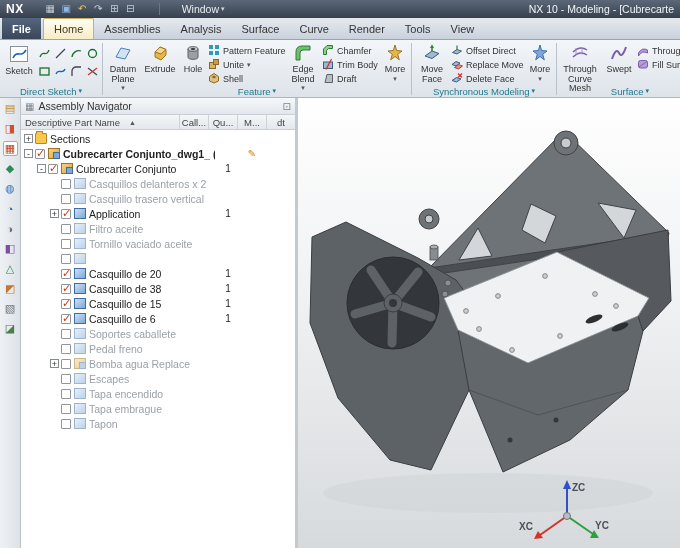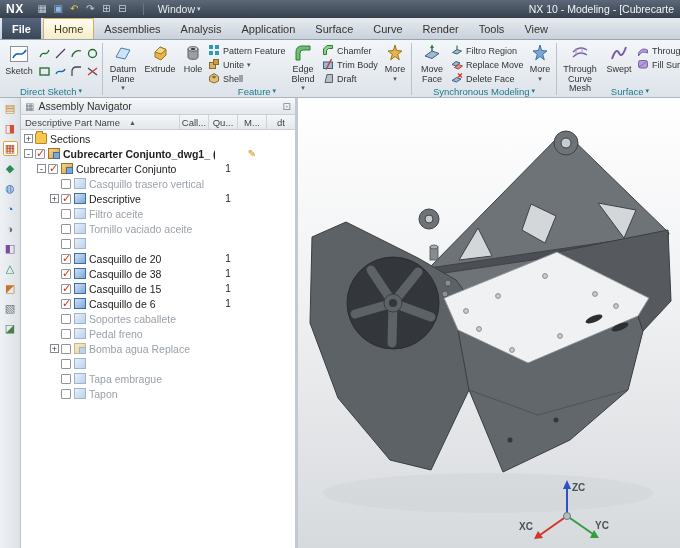--- a/index.html
+++ b/index.html
@@ -1,20 +1,20 @@
 <!DOCTYPE html>
 <html><head>
 <meta charset="utf-8">
 <style>
 *{box-sizing:border-box;margin:0;padding:0}
 html,body{width:680px;height:548px;overflow:hidden}
 body{font-family:"Liberation Sans","DejaVu Sans",sans-serif;font-size:11px;color:#222;background:#dfe3e8}
 
 
-.titlebar{height:18px;background:linear-gradient(#5c6878,#36404d);display:flex;align-items:center;padding:0 6px;gap:12px;color:#fff}
+.titlebar{height:18px;background:linear-gradient(#5c6878,#36404d);display:flex;align-items:center;padding:0 6px;gap:20px;color:#fff}
 .nx-logo{font-weight:bold;font-size:12px;letter-spacing:.5px}
 .quick{display:flex;align-items:center;gap:3px}
 .tb-ic{font-size:10px;line-height:12px;width:13px;text-align:center;cursor:default}
 .tb-sep{width:1px;height:12px;background:#6b7685;margin:0 2px}
 .win-menu{font-size:10.5px;color:#e8ecf2;display:flex;align-items:center;gap:2px;cursor:default}
 .title-text{margin-left:auto;font-size:10.5px;color:#f2f5f9;white-space:nowrap;overflow:hidden}
 .car{font-size:7px;color:#555}
 
 
 .tabbar{height:22px;background:linear-gradient(#e6eaef,#c9d1db);display:flex;align-items:stretch;border-bottom:1px solid #9aa5b1;padding-left:2px}
@@ -96,21 +96,20 @@
     <span class="car" style="color:#cfd6df">▾</span>
   </span>
   <span class="title-text">NX 10 - Modeling - [Cubrecarte</span>
 </div>
 
 <div class="tabbar">
     <div class="tab file">File</div>
     <div class="tab active">Home</div>
     <div class="tab">Assemblies</div>
     <div class="tab">Analysis</div>
-    <div class="tab">Application</div>
     <div class="tab">Surface</div>
     <div class="tab">Curve</div>
     <div class="tab">Render</div>
     <div class="tab">Tools</div>
     <div class="tab">View</div>
   </div>
 
 <div class="ribbon">
 
   <div class="rgroup">
@@ -277,21 +276,21 @@
               <path d="M10,1.5 L8,5 H12 Z" fill="#2e7d32"></path>
             </svg></span>
         <span class="blabel">Move Face</span>
       </div>
       <div class="stack" style="width:74px">
         <div class="smallbtn">
           <span><svg width="12" height="12" viewBox="0 0 12 12">
                 <path d="M1.5,8.5 L6,5.5 L10.5,7 L6,10 Z" fill="#9fb9d0" stroke="#3e5e7e"></path>
                 <line x1="6" y1="5.5" x2="6" y2="1.5" stroke="#2e7d32" stroke-width="1.2"></line>
               </svg></span>
-          <span>Filtro Region</span>
+          <span>Offset Direct</span>
         </div>
         <div class="smallbtn">
           <span><svg width="12" height="12" viewBox="0 0 12 12">
                 <path d="M1,6.5 L5,3.5 L9,5 L5,8 Z" fill="#9fb9d0" stroke="#3e5e7e"></path>
                 <path d="M3.5,9.5 L7.5,6.5 L11.5,8 L7.5,11 Z" fill="#e0908a" stroke="#a0443e"></path>
               </svg></span>
           <span>Replace Move</span>
         </div>
         <div class="smallbtn">
           <span><svg width="12" height="12" viewBox="0 0 12 12">
@@ -421,32 +420,43 @@
           <span class="tcell c1">1</span>
           <span class="tcell c2"></span>
           <span class="tcell c3"></span>
           <span class="tcell c4"></span>
         </div>
         <div class="trow dim">
           <span class="ind" style="width: 28px;"></span>
           <span class="exsp"></span>
           <span class="cb"></span>
           <span class="nico part"></span>
+          <span class="tlabel">Casquillos delanteros x 2</span>
+          <span class="tcell c1"></span>
+          <span class="tcell c2"></span>
+          <span class="tcell c3"></span>
+          <span class="tcell c4"></span>
+        </div>
+        <div class="trow dim">
+          <span class="ind" style="width: 28px;"></span>
+          <span class="exsp"></span>
+          <span class="cb"></span>
+          <span class="nico part"></span>
           <span class="tlabel">Casquillo trasero vertical</span>
           <span class="tcell c1"></span>
           <span class="tcell c2"></span>
           <span class="tcell c3"></span>
           <span class="tcell c4"></span>
         </div>
         <div class="trow">
           <span class="ind" style="width: 28px;"></span>
           <span class="expander">+</span>
           <span class="cb on"></span>
           <span class="nico part"></span>
-          <span class="tlabel">Descriptive</span>
+          <span class="tlabel">Application</span>
           <span class="tcell c1">1</span>
           <span class="tcell c2"></span>
           <span class="tcell c3"></span>
           <span class="tcell c4"></span>
         </div>
         <div class="trow dim">
           <span class="ind" style="width: 28px;"></span>
           <span class="exsp"></span>
           <span class="cb"></span>
           <span class="nico part"></span>
@@ -552,20 +562,32 @@
           <span class="tcell c1"></span>
           <span class="tcell c2"></span>
           <span class="tcell c3"></span>
           <span class="tcell c4"></span>
         </div>
         <div class="trow dim">
           <span class="ind" style="width: 28px;"></span>
           <span class="exsp"></span>
           <span class="cb"></span>
           <span class="nico part"></span>
+          <span class="tlabel">Escapes</span>
+          <span class="tcell c1"></span>
+          <span class="tcell c2"></span>
+          <span class="tcell c3"></span>
+          <span class="tcell c4"></span>
+        </div>
+        <div class="trow dim">
+          <span class="ind" style="width: 28px;"></span>
+          <span class="exsp"></span>
+          <span class="cb"></span>
+          <span class="nico part"></span>
+          <span class="tlabel">Tapa encendido</span>
           <span class="tcell c1"></span>
           <span class="tcell c2"></span>
           <span class="tcell c3"></span>
           <span class="tcell c4"></span>
         </div>
         <div class="trow dim">
           <span class="ind" style="width: 28px;"></span>
           <span class="exsp"></span>
           <span class="cb"></span>
           <span class="nico part"></span>

